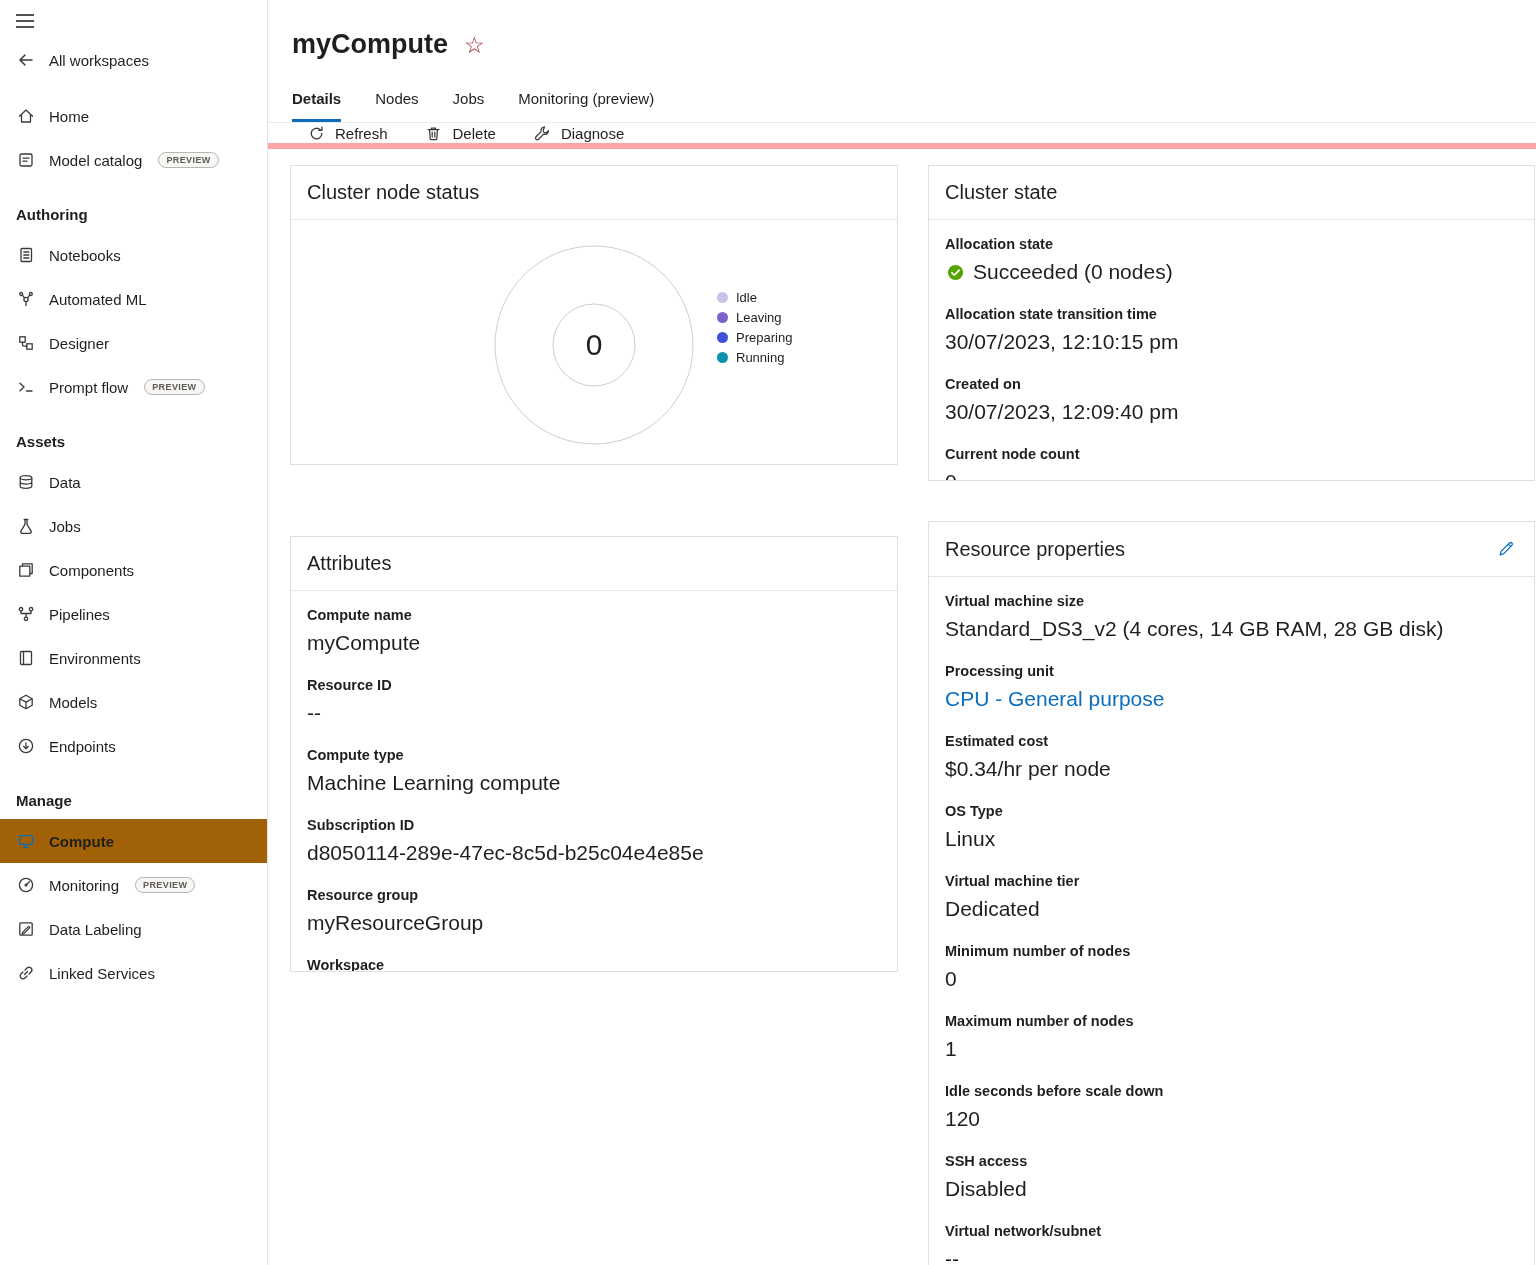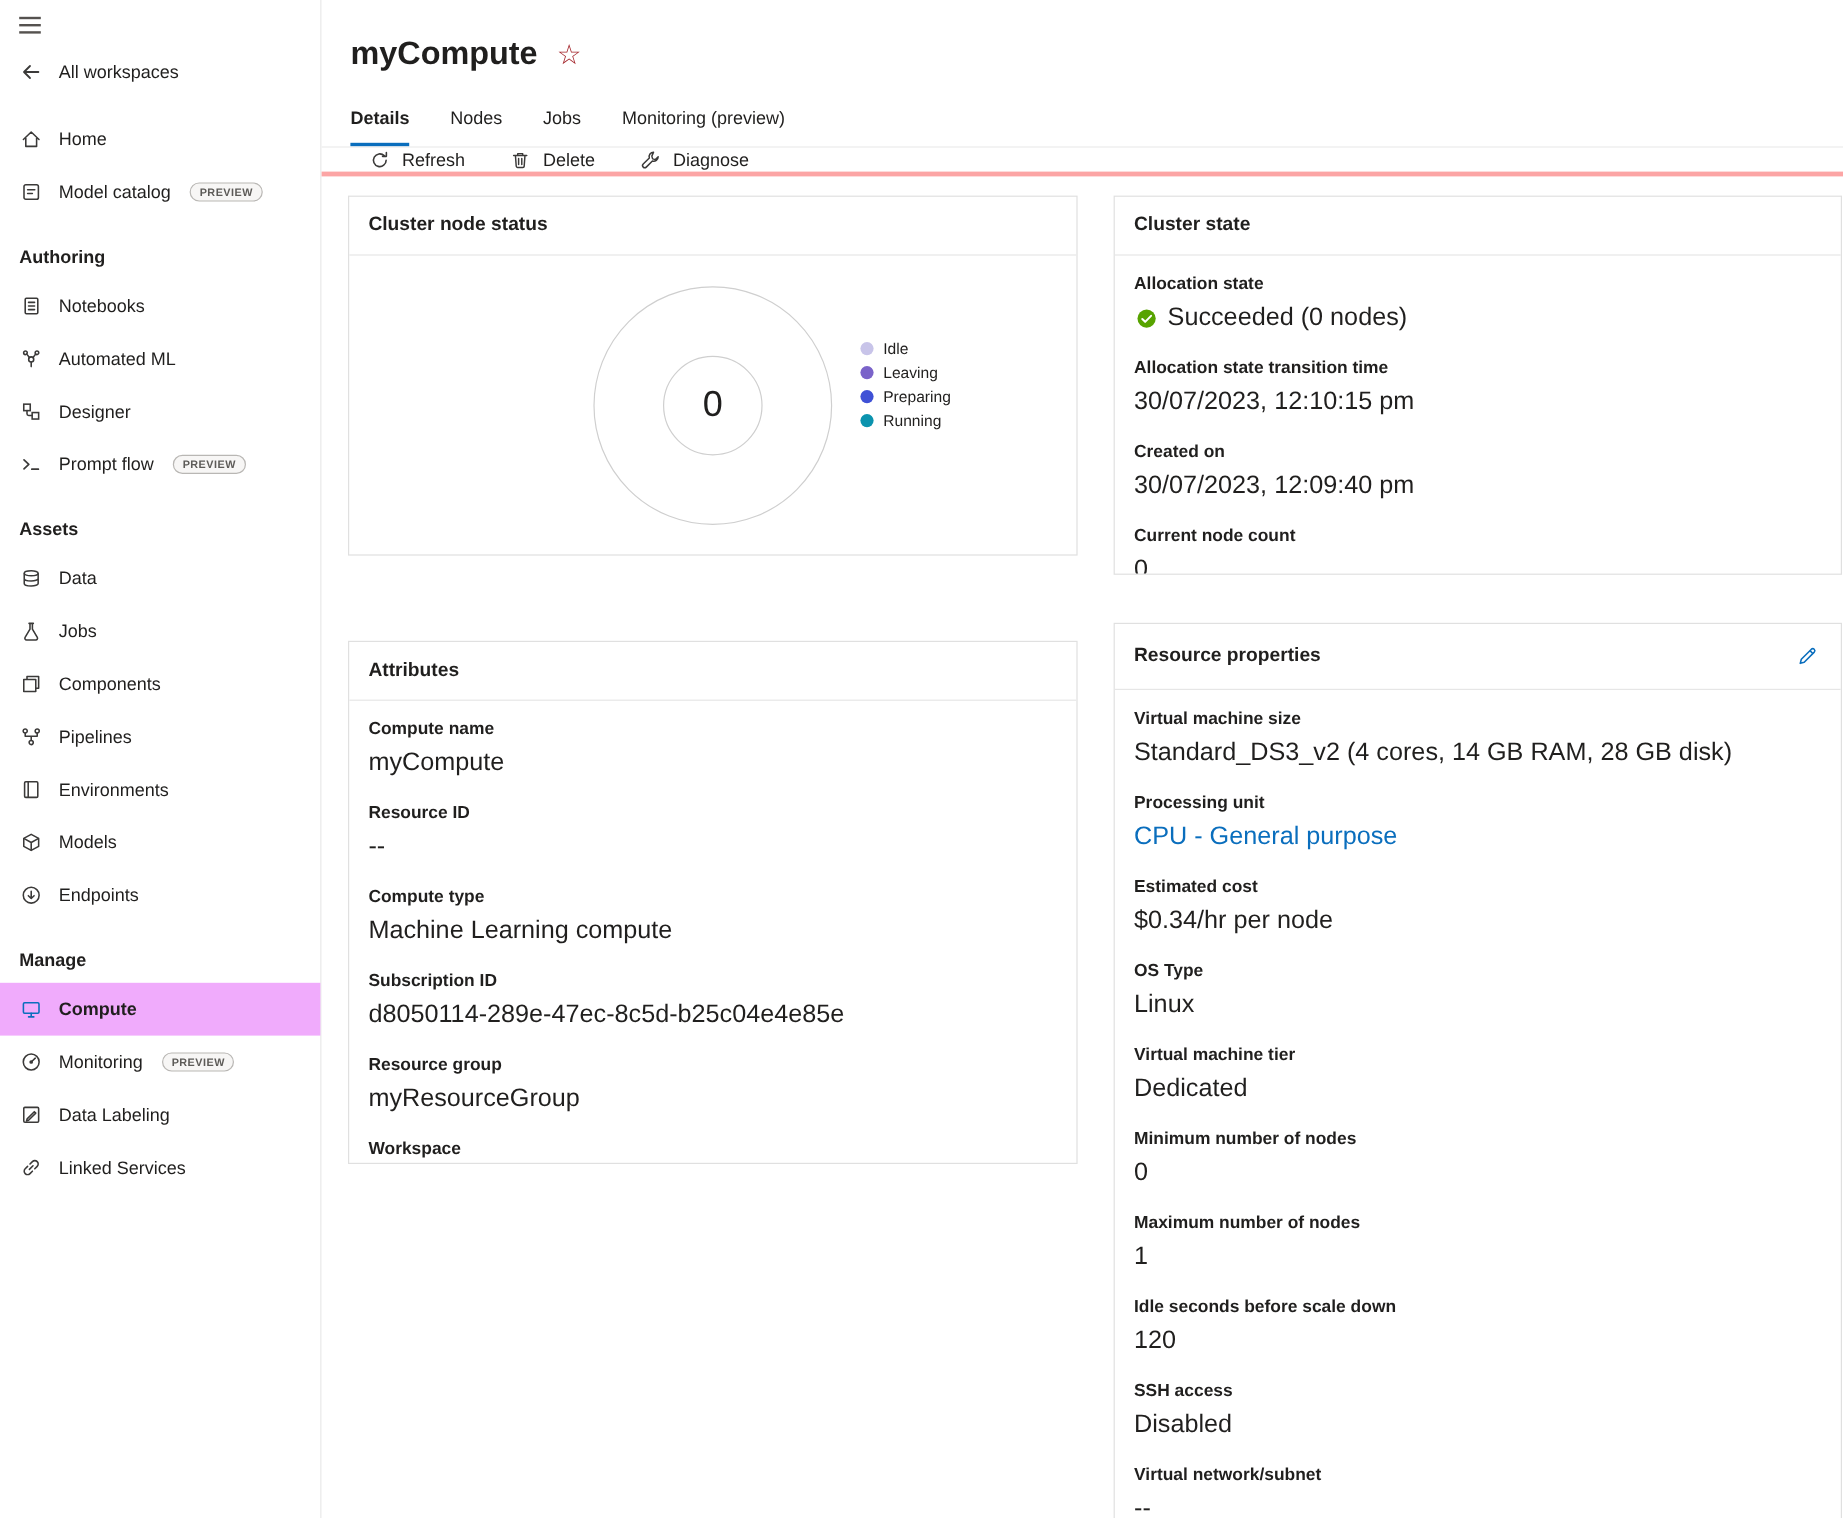--- a/index.html
+++ b/index.html
@@ -9,45 +9,45 @@
     font-family:"Liberation Sans", sans-serif;
     color:#201f1e; font-size:15px;
   }
   .app { display:flex; width:100%; height:100%; }
 
   
   .sidebar { width:268px; min-width:268px; border-right:1px solid #e3e3e3; padding-top:10px; background:#fff; }
   .hamburger { padding:4px 16px 12px; display:flex; flex-direction:column; gap:4px; cursor:pointer; width:50px; }
   .hamburger span { display:block; width:18px; height:2px; background:#55524f; }
   .nav-item { display:flex; align-items:center; gap:13px; height:44px; padding:0 16px; font-size:15px; cursor:pointer; white-space:nowrap; }
-  .nav-item.selected { background:#f0abfc; }
+  .nav-item.selected { background:#a16207; }
   .nav-item.selected .icon { color:#0a6ebd; }
   .nav-item.selected .label { font-weight:700; }
   .nav-item.back { height:40px; margin-bottom:14px; }
   .icon { width:20px; height:20px; display:inline-flex; align-items:center; justify-content:center; color:#3b3a39; flex-shrink:0; }
   .icon svg { display:block; }
   .section-title { font-weight:700; font-size:15px; padding:0 16px; margin:24px 0 10px; }
   .badge { font-size:9px; font-weight:700; color:#5d5b58; background:#f7f6f5; border:1px solid #b9b7b4; border-radius:9px; padding:2px 7px; letter-spacing:.4px; margin-left:3px; }
 
   
   .main { flex:1; display:flex; flex-direction:column; background:#fff; }
   .page-header { display:flex; align-items:center; gap:16px; padding:24px 0 0 24px; height:64px; }
   .page-title { font-size:27px; font-weight:700; line-height:40px; }
   .star { font-size:23px; color:#a4262c; cursor:pointer; line-height:1; padding-top:2px; }
   .tabs { display:flex; gap:34px; margin-top:26px; padding-left:24px; }
   .tab { font-size:15px; padding-bottom:12px; border-bottom:3px solid transparent; cursor:pointer; color:#201f1e; }
   .tab.active { font-weight:700; border-bottom-color:#0a6ebd; }
-  .toolbar { display:flex; align-items:center; height:53px; border-top:1px solid #ececec; border-bottom:4px solid #fca5a5; padding-left:20px; }
+  .toolbar { display:flex; align-items:center; height:53px; border-top:1px solid #ececec; border-bottom:6px solid #fca5a5; padding-left:20px; }
   .toolbar-btn { display:flex; align-items:center; gap:9px; padding:0 18px; height:100%; font-size:15px; background:none; border:none; font-family:inherit; color:#201f1e; cursor:pointer; }
 
   
   .content { padding:16px 0 0 22px; display:grid; grid-template-columns:608px 607px; column-gap:30px; row-gap:40px; align-items:start; }
   .card { border:1px solid #e0e0e0; background:#fff; overflow:hidden; }
   .card-header { display:flex; align-items:center; justify-content:space-between; padding:15px 16px; border-bottom:1px solid #e6e6e6; }
-  .card-title { font-size:16px; font-weight:700; }
+  .card-title { font-size:20px; font-weight:400; }
   .card-body { padding:16px 16px 0; }
   .card.cns { height:300px; }
   .card.cs  { height:316px; }
   .card.attr{ height:436px;margin-top:15px; }
   .card.rp  { height:841px; }
   .field { margin-bottom:22px; }
   .field-label { font-weight:700; font-size:14.5px; margin-bottom:8px; }
   .field-value { font-size:21px; display:flex; align-items:center; gap:8px; color:#201f1e; }
   a.value-link { color:#0a6ebd; text-decoration:none; cursor:pointer; }
   .edit-btn { background:none; border:none; cursor:pointer; padding:2px; display:flex; }

